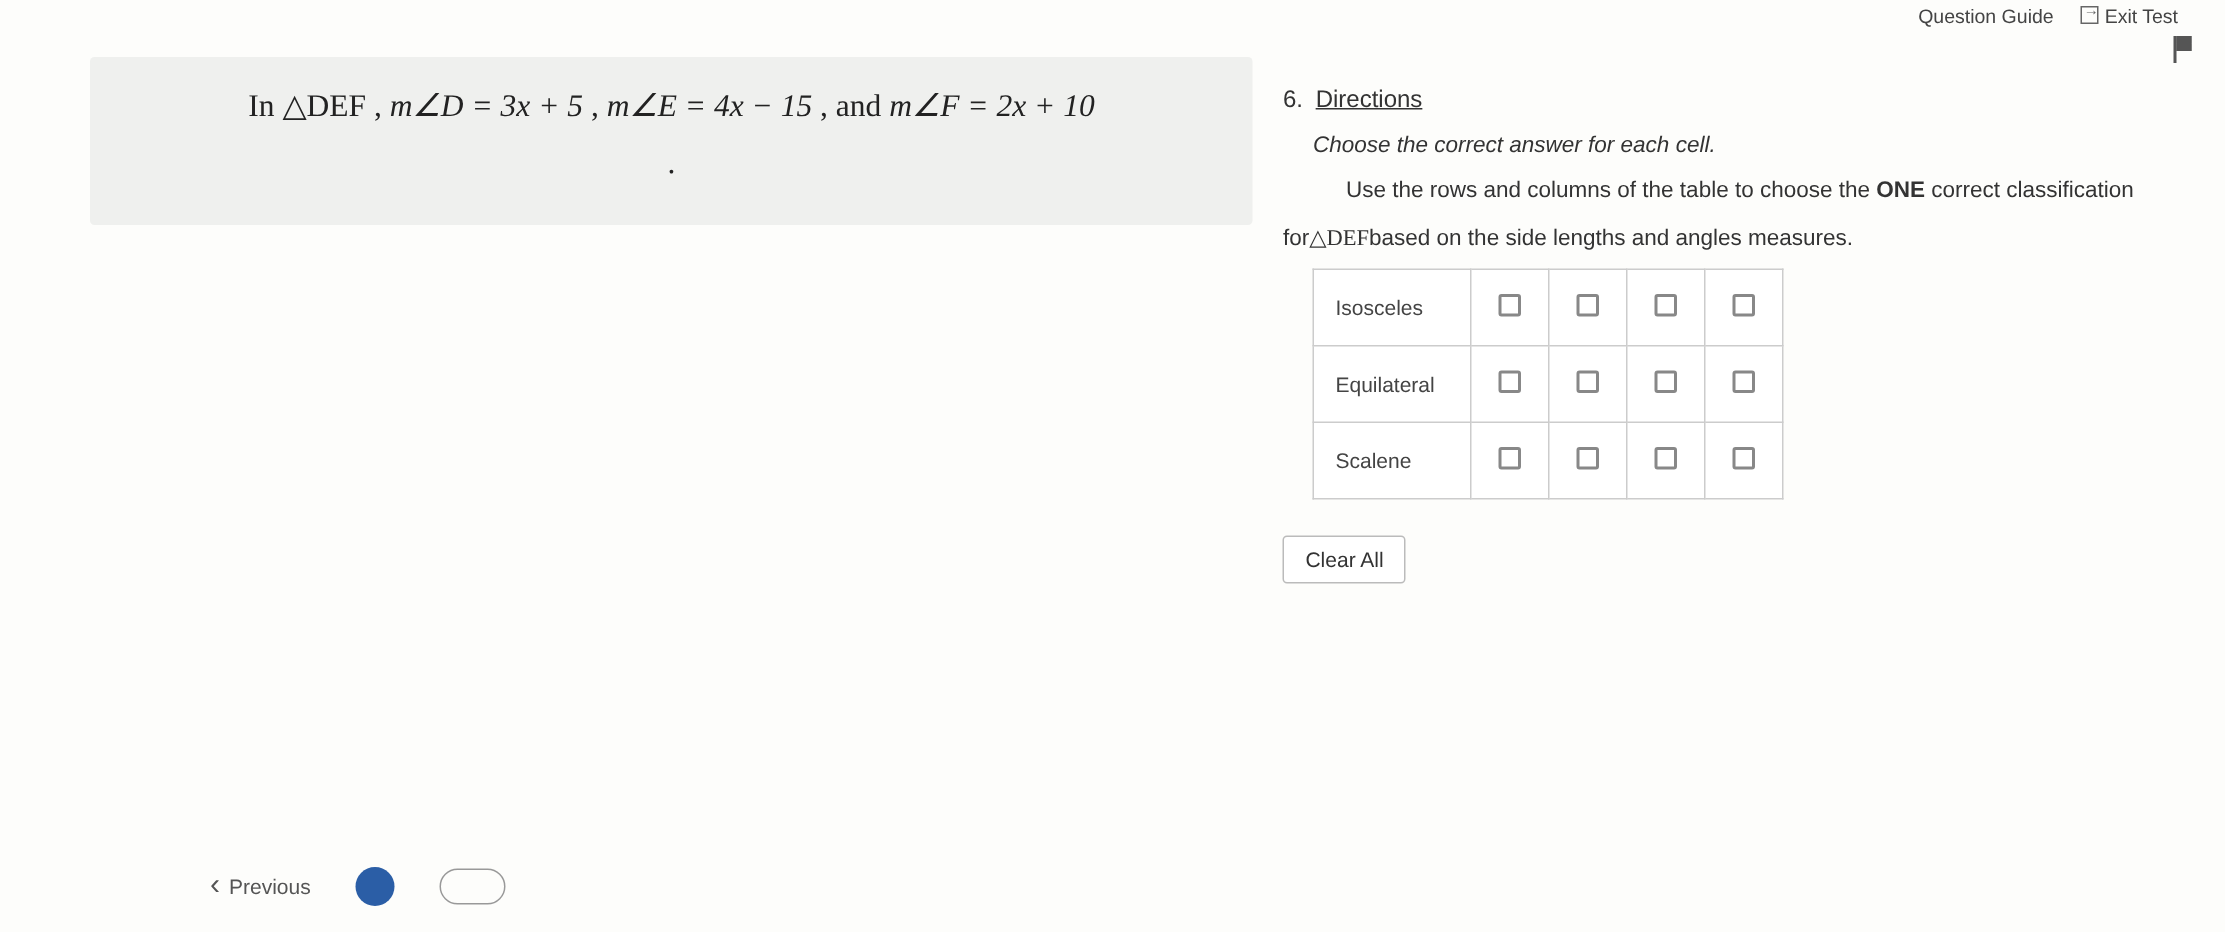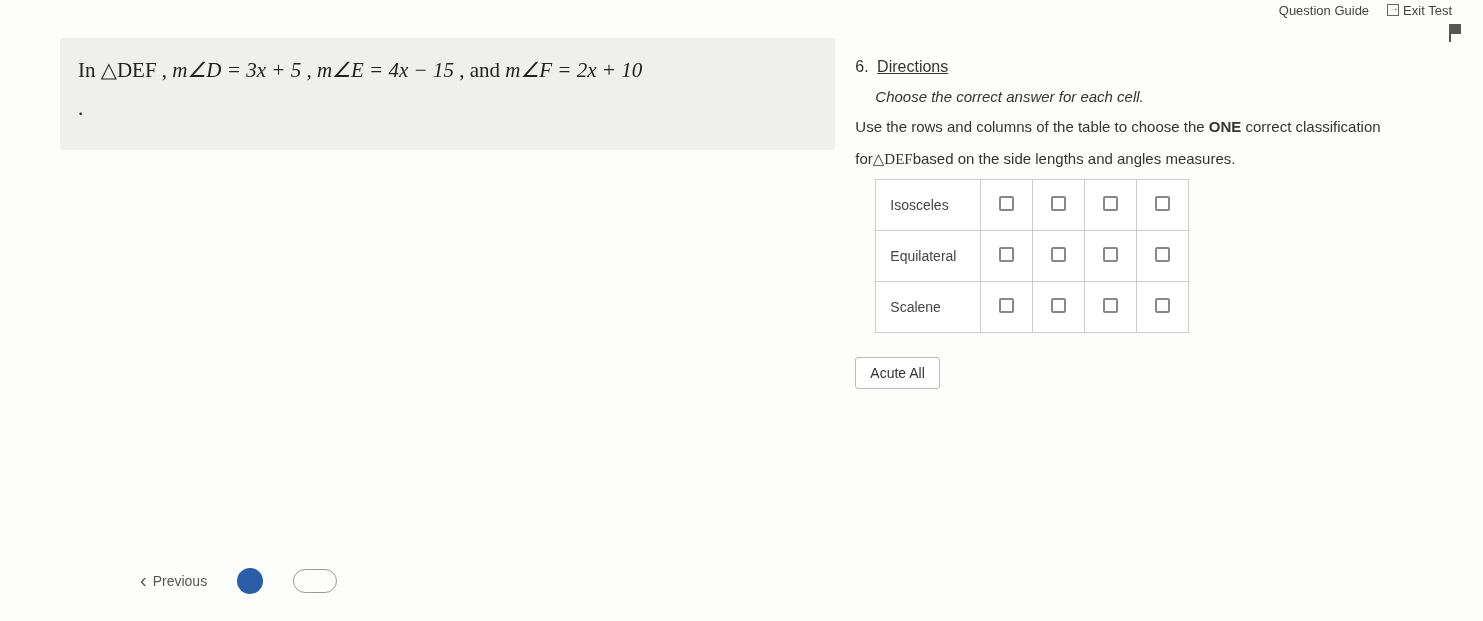--- a/index.html
+++ b/index.html
@@ -45,20 +45,21 @@
       position: absolute;
       top: 18px;
       left: 0;
       right: 0;
       bottom: 50px;
     }
 
     .left-pane {
       width: 57%;
       padding: 20px 10px 0 60px;
+      text-align: center;
     }
     .question-box {
       background: #eff0ee;
       padding: 14px 18px 22px 18px;
       border-radius: 3px;
       font-family: "Times New Roman", serif;
       font-size: 21px;
       color: #222;
       line-height: 1.8;
     }
@@ -94,21 +95,21 @@
       border-left: 10px solid #555;
       border-right: 0;
       height: 0;
     }
 
     .dir-header { font-size: 16px; color: #333; margin-bottom: 12px; margin-top: 20px; }
     .dir-header .num { margin-right: 4px; }
     .dir-header .dir-link { text-decoration: underline; cursor: pointer; }
     .dir-sub { font-style: italic; font-size: 15px; margin: 0 0 10px 20px; color: #333; }
 
-    .instr { font-size: 15px; color: #333; margin-bottom: 8px; line-height: 1.6; }
+    .instr { font-size: 15px; color: #333; margin-bottom: 8px; line-height: 1.6; margin-left: 42px; }
     .instr2 { font-size: 15px; color: #333; margin-bottom: 8px; line-height: 1.6; }
     .instr2 .math { font-family: "Times New Roman", serif; font-style: italic; }
     .instr2 .tri { font-style: normal; font-family: "Times New Roman", serif; }
     .bold { font-weight: bold; }
 
     table.grid {
       border-collapse: collapse;
       margin-left: 20px;
     }
     table.grid th, table.grid td {
@@ -139,21 +140,21 @@
       font-size: 14px;
       background: #fff;
       border: 1px solid #bbb;
       border-radius: 3px;
       cursor: pointer;
       color: #333;
     }
 
     .bottom-bar {
       position: absolute;
-      bottom: 22px;
+      bottom: 12px;
       left: 0;
       right: 0;
       height: 36px;
       display: flex;
       align-items: center;
       padding-left: 140px;
       gap: 30px;
     }
     .prev-btn {
       display: inline-flex;
@@ -244,21 +245,21 @@
       <tr>
         <td class="rowhdr">Scalene</td>
         <td><span class="chk"></span></td>
         <td><span class="chk"></span></td>
         <td><span class="chk"></span></td>
         <td><span class="chk"></span></td>
       </tr>
     </tbody>
       </table>
 
-    <button class="clear-btn">Acute All</button>
+    <button class="clear-btn">Clear All</button>
   </div>
 </div>
 
 <div class="bottom-bar">
   <span class="prev-btn">
     <span>Previous</span>
   </span>
   <span class="pager-dot"></span>
   <span class="pager-box"></span>
 </div>

